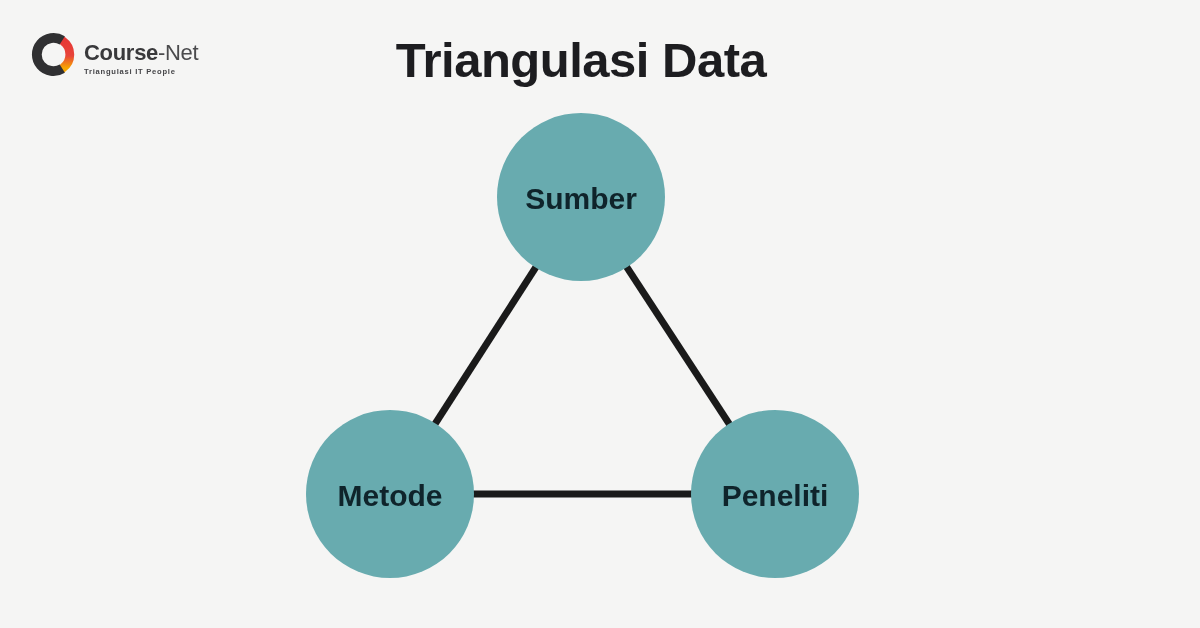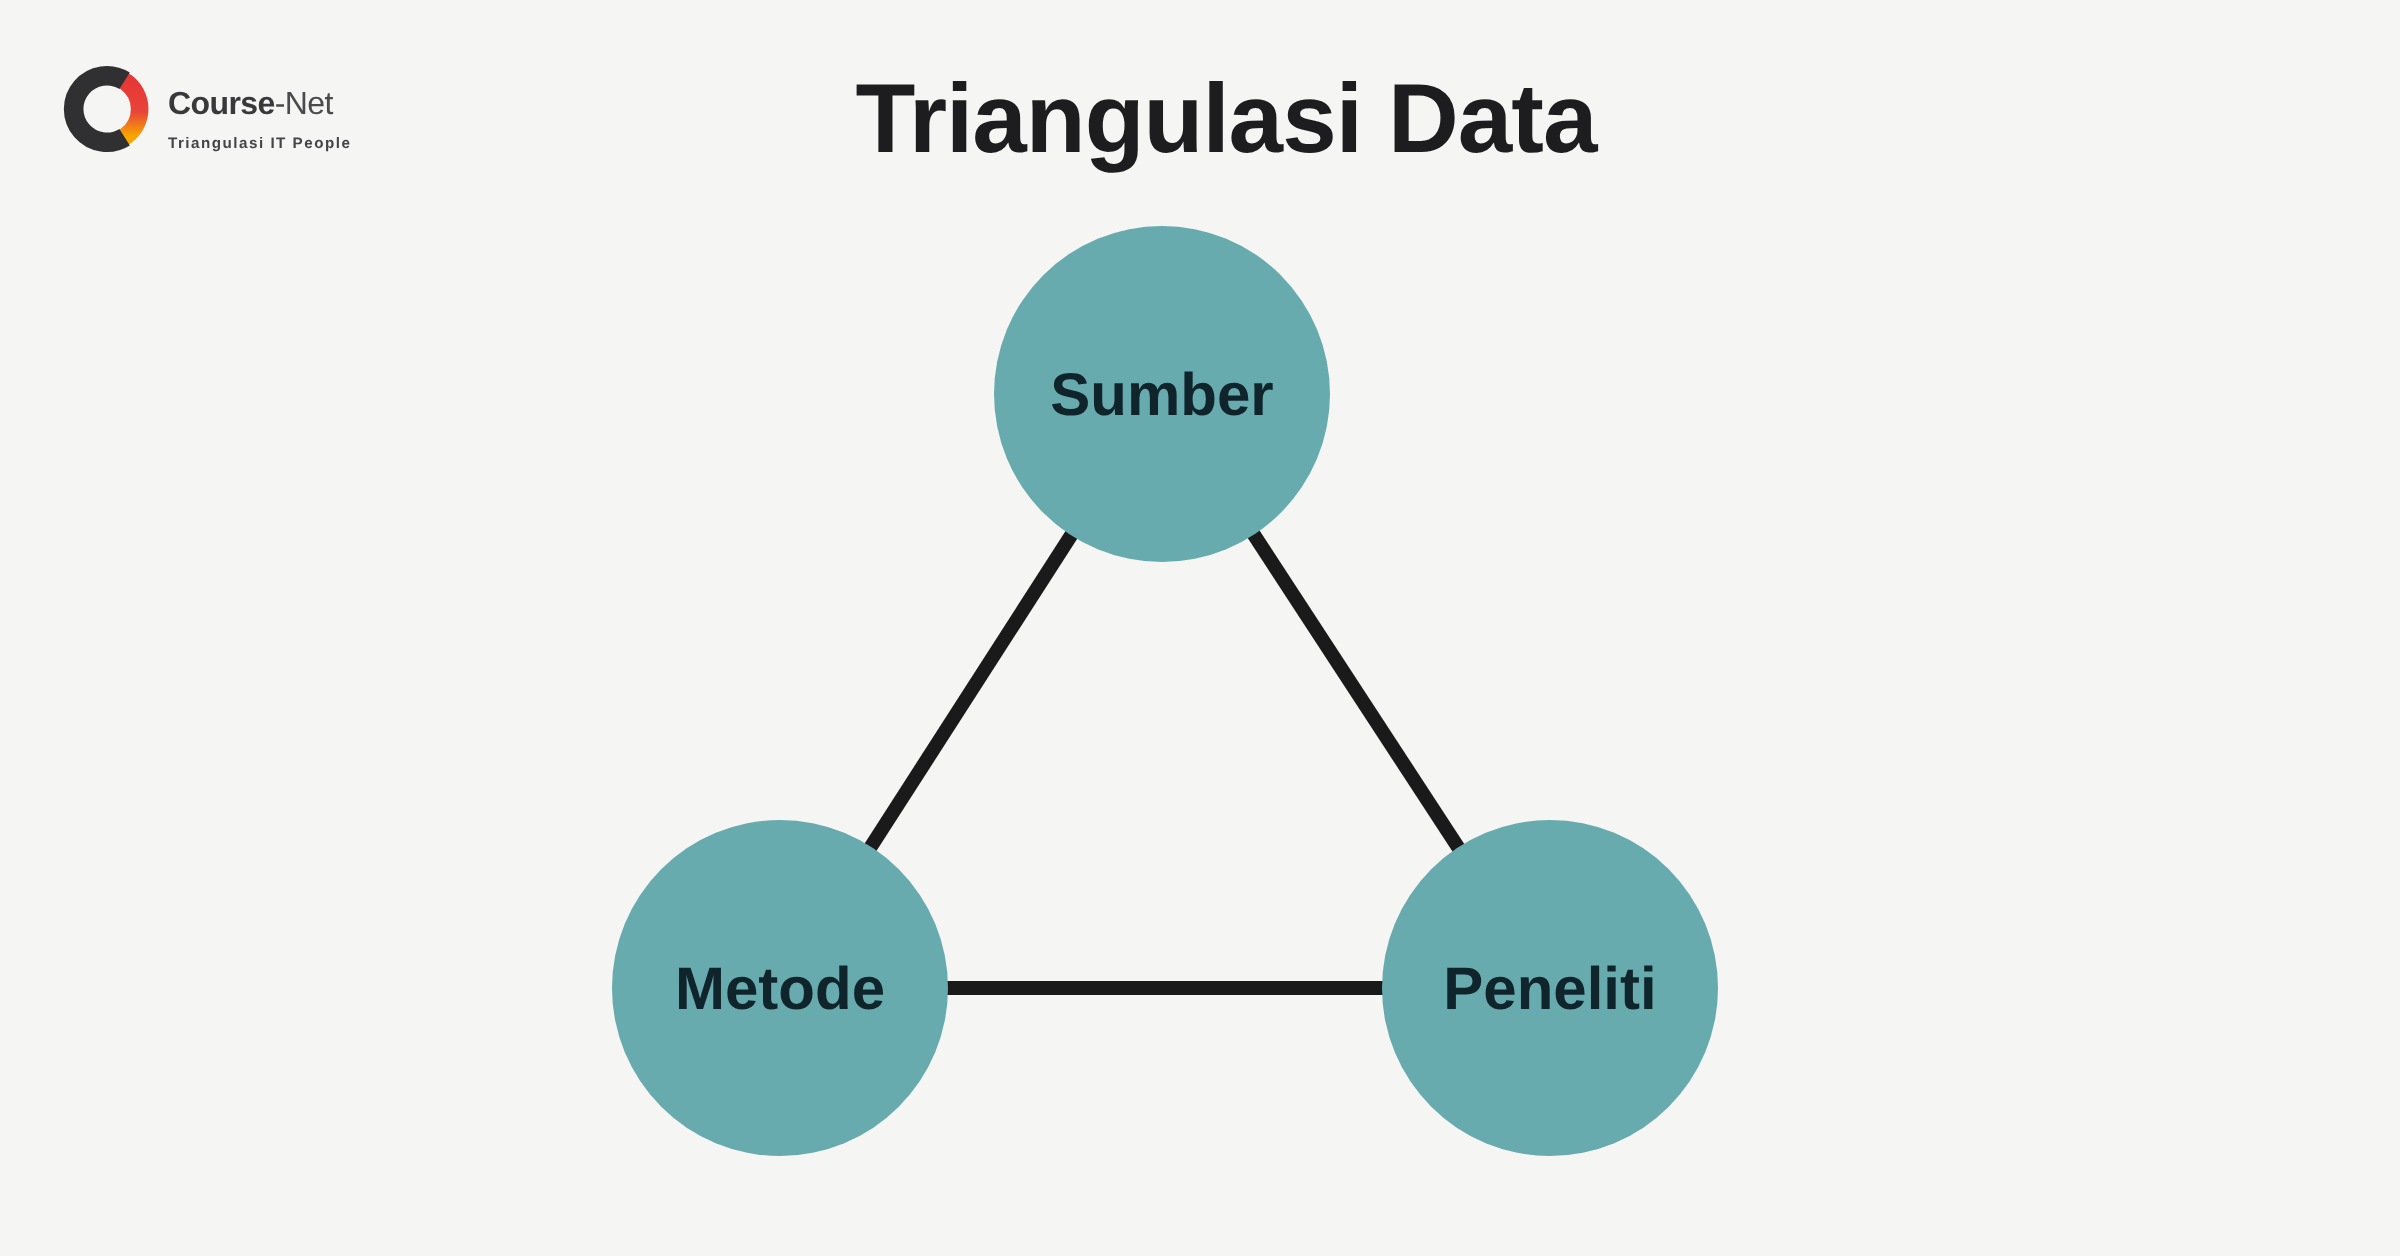--- a/index.html
+++ b/index.html
@@ -21,42 +21,42 @@
     position: absolute;
     top: 31px;
     left: 30px;
     display: flex;
     align-items: flex-start;
     gap: 7px;
   }
   .logo-icon { width: 47px; height: 47px; display: block; }
   .logo-text { padding-top: 11px; }
   .logo-name {
-    font-size: 16px;
+    font-size: 22px;
     line-height: 22px;
     color: #39393B;
     letter-spacing: -0.3px;
     white-space: nowrap;
   }
   .logo-name .bold { font-weight: 700; }
   .logo-name .light { font-weight: 400; color: #4B4B4D; }
   .logo-tagline {
     margin-top: 3px;
     font-size: 7.6px;
     font-weight: 700;
     letter-spacing: 0.75px;
     color: #454548;
     white-space: nowrap;
   }
 
   
   .page-title {
     position: absolute;
     top: 34px;
-    left: 613px;
+    left: 581px;
     transform: translateX(-50%);
     font-size: 49px;
     line-height: 1.1;
     font-weight: 800;
     letter-spacing: -0.5px;
     color: #1D1D20;
     white-space: nowrap;
   }
 
   

